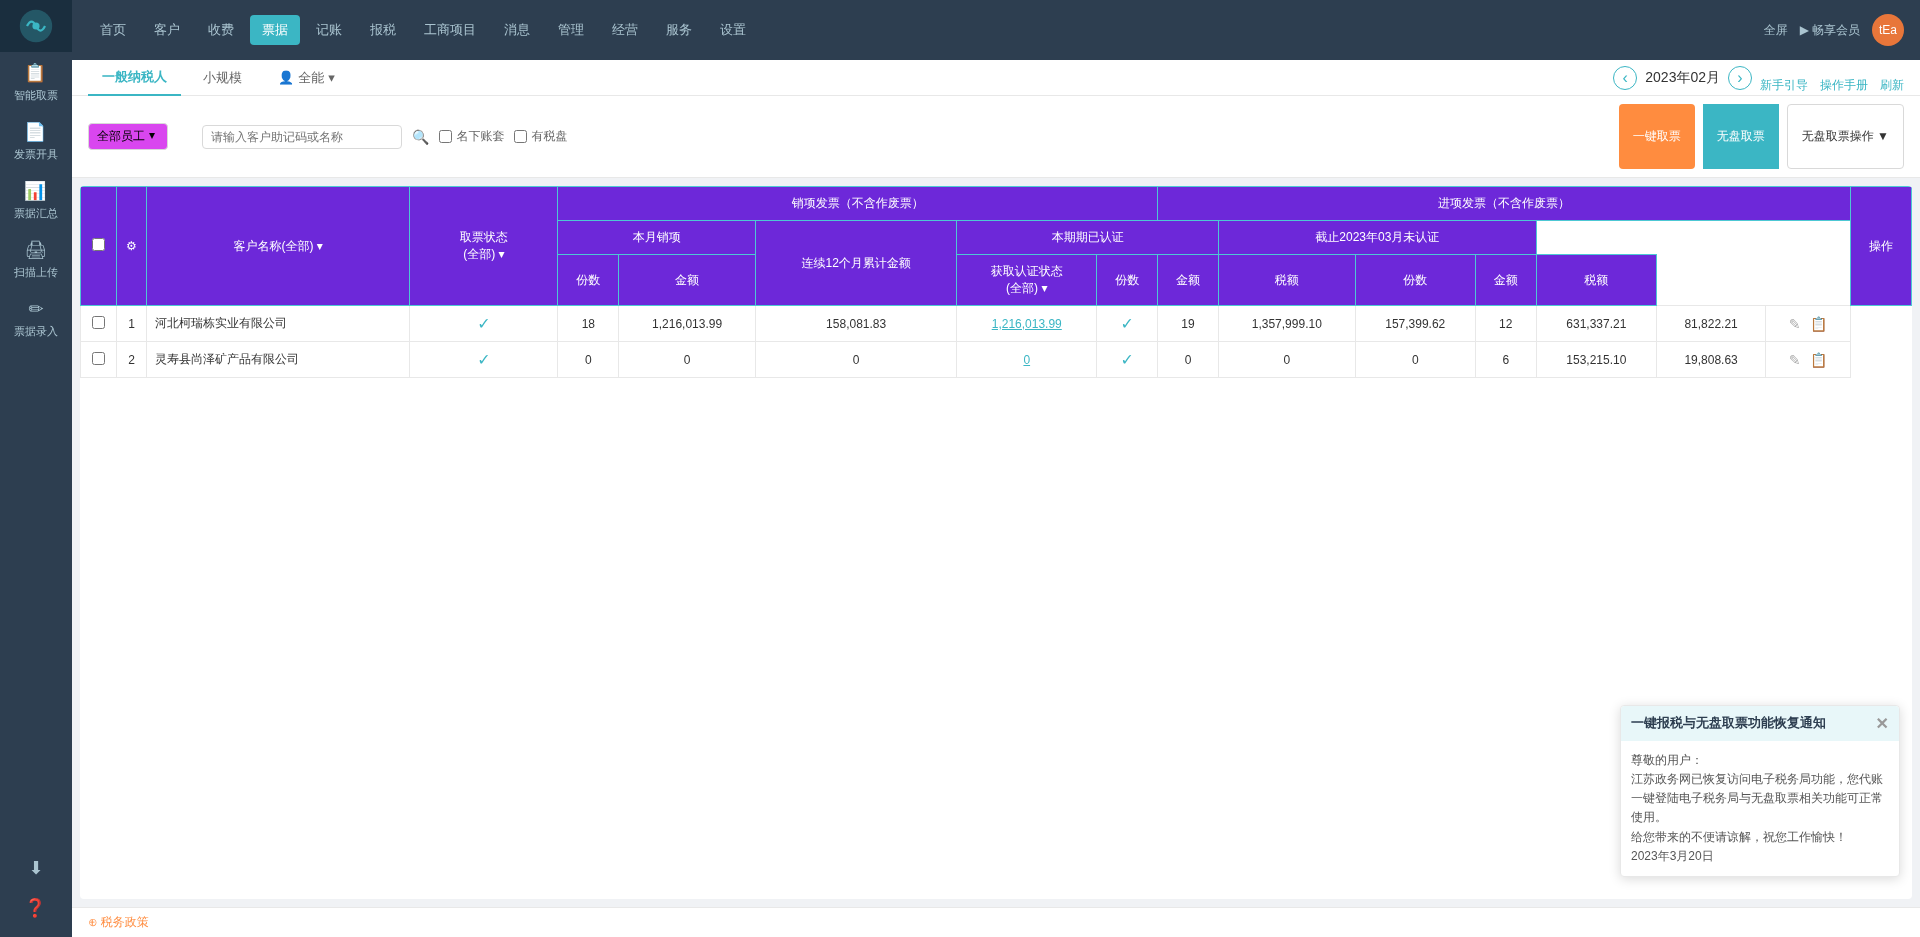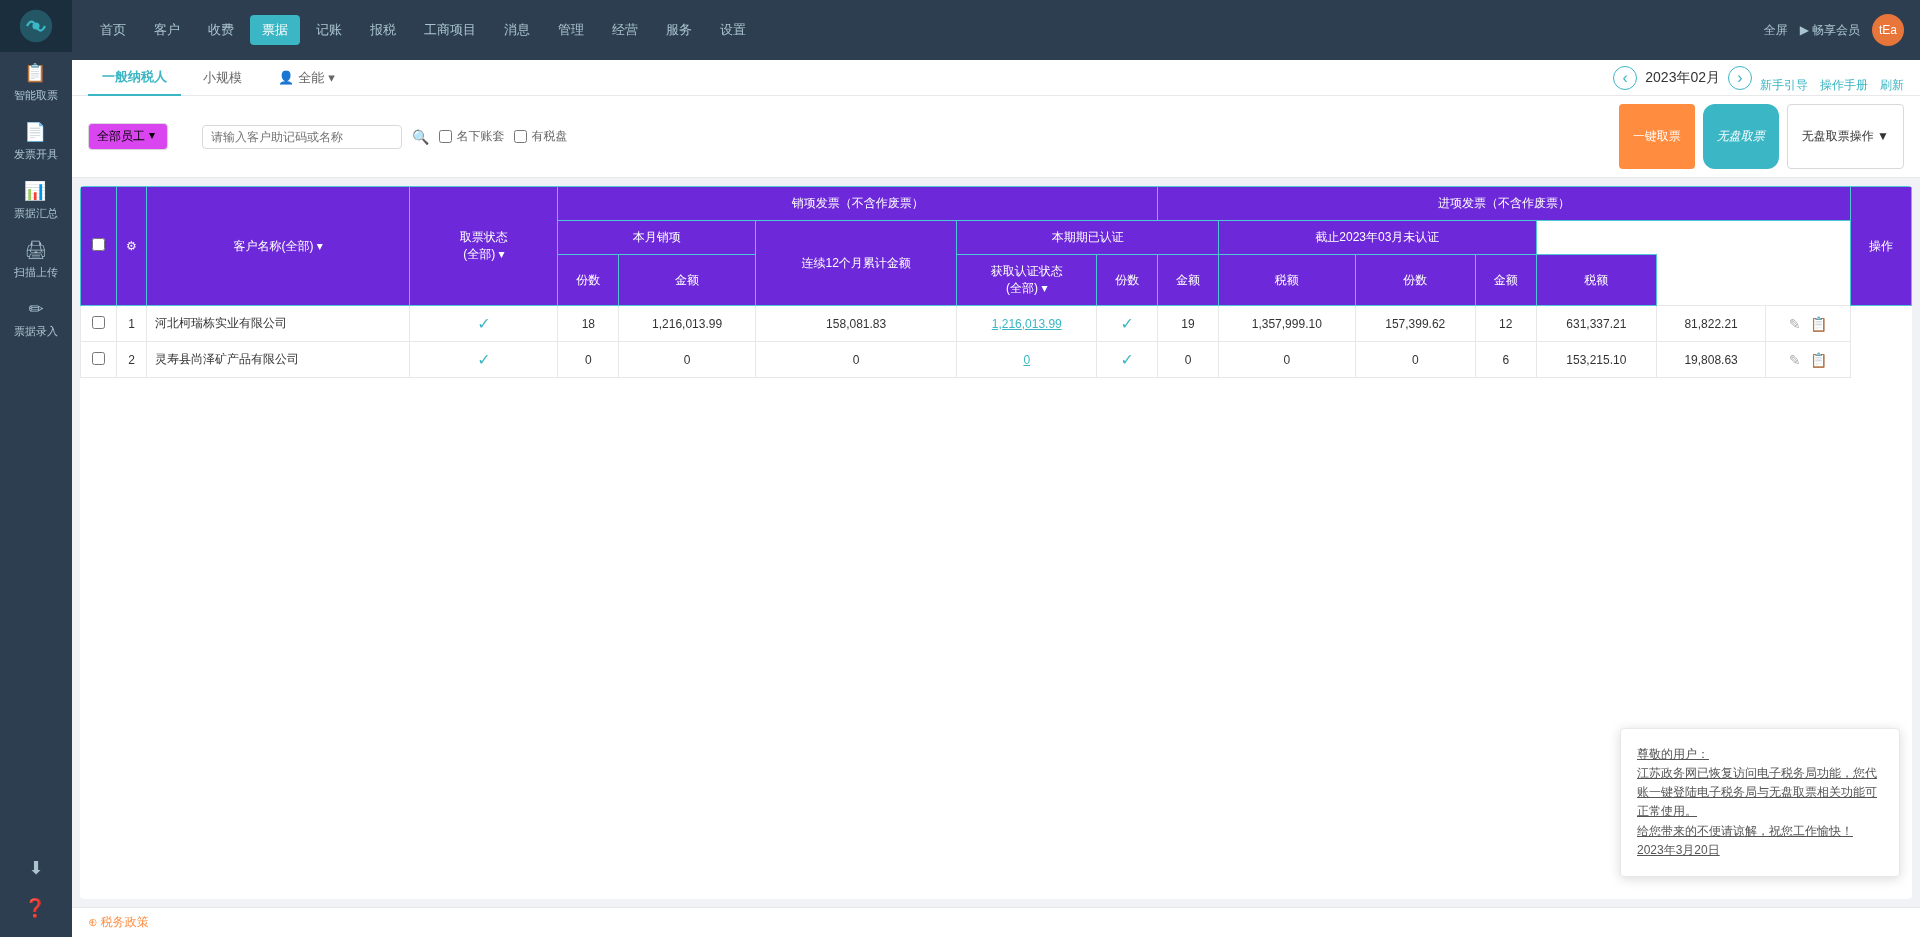--- a/index.html
+++ b/index.html
@@ -196,25 +196,24 @@
       border: none;
       border-radius: 4px;
       padding: 6px 14px;
       font-size: 12px;
       cursor: pointer;
     }
     .btn-teal {
       background: #3bb6c4;
       color: #fff;
       border: none;
-      border-radius: 12px;
+      border-radius: 0;
       padding: 24px 14px;
       font-size: 12px;
       cursor: pointer;
-      font-style: italic;
     }
     .btn-dropdown {
       background: #fff;
       color: #333;
       border: 1px solid #d9d9d9;
       border-radius: 4px;
       padding: 6px 14px;
       font-size: 12px;
       cursor: pointer;
       display: flex; align-items: center; gap: 4px;
@@ -268,26 +267,25 @@
     .notify-header {
       background: #e8f7f9;
       padding: 8px 10px;
       font-size: 13px;
       color: #2d3e50;
       font-weight: bold;
       display: flex; justify-content: space-between; align-items: center;
       border-radius: 4px 4px 0 0;
     }
     .notify-body {
-      padding: 16px;
+      padding: 10px;
       color: #555;
       line-height: 1.6;
       max-height: 160px;
       overflow-y: auto;
-      text-decoration: underline;
     }
     .notify-close { cursor: pointer; color: #999; font-size: 16px; }
 
     
     .bottom-bar {
       background: #fff;
       padding: 6px 16px;
       display: flex;
       align-items: center;
       border-top: 1px solid #e8e8e8;
@@ -501,14 +499,18 @@
     </div>
 
     <div class="bottom-bar">
       <span>⊕ 税务政策</span>
     </div>
 
   </div>
 </div>
 
 <div class="notify-panel">
+  <div class="notify-header">
+    <span>一键报税与无盘取票功能恢复通知</span>
+    <span class="notify-close">✕</span>
+  </div>
   <div class="notify-body" id="notify-body-text">尊敬的用户：<br>江苏政务网已恢复访问电子税务局功能，您代账一键登陆电子税务局与无盘取票相关功能可正常使用。<br>给您带来的不便请谅解，祝您工作愉快！<br>2023年3月20日</div>
 </div>
 
 </body></html>

